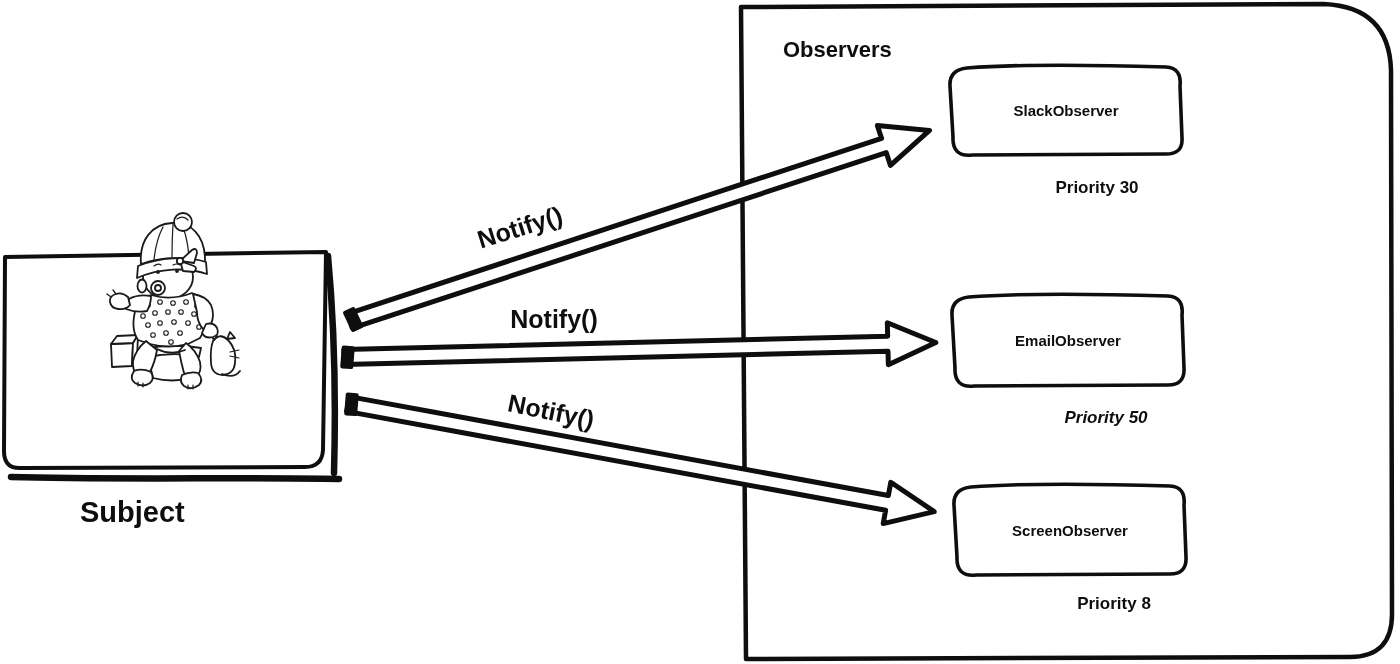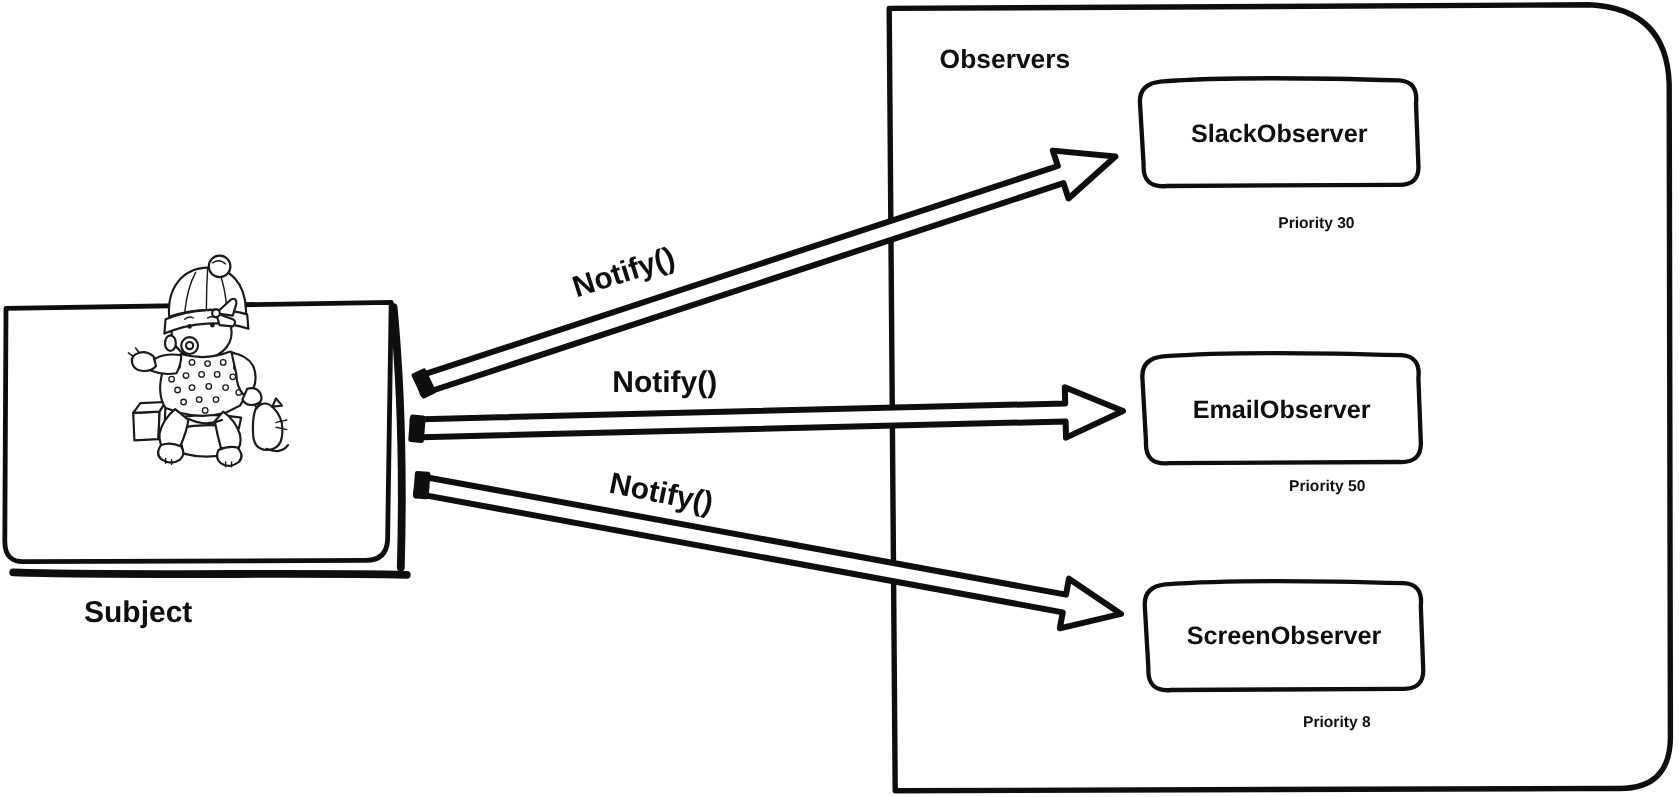--- a/index.html
+++ b/index.html
@@ -22,39 +22,39 @@
     width: 1400px;
     height: 664px;
   }
   .label {
     position: absolute;
     font-weight: 700;
     color: #0e0e0e;
     white-space: nowrap;
     line-height: 1.1;
   }
-  .subject-label   { left: 70px;  top: 497px; width: 96px;  font-size: 25px; }
+  .subject-label   { left: 80px;  top: 497px; width: 96px;  font-size: 29px; }
   .observers-label { left: 783px; top: 38px;  font-size: 22px; }
   .box-label {
     display: flex;
     align-items: center;
     justify-content: center;
-    font-size: 21px;
+    font-size: 15px;
     text-align: center;
   }
   .box-label.slack  { left: 947px; top: 65px;  width: 238px; height: 93px; }
   .box-label.email  { left: 949px; top: 294px; width: 238px; height: 95px; }
   .box-label.screen { left: 951px; top: 484px; width: 238px; height: 94px; }
   .priority {
-    font-size: 13px;
+    font-size: 17px;
     width: 120px;
     text-align: center;
   }
   .priority.p1 { left: 1037px; top: 179px; }
-  .priority.p2 { left: 1046px; top: 398px; }
+  .priority.p2 { left: 1046px; top: 409px; font-style: italic; }
   .priority.p3 { left: 1054px; top: 595px; }
   .notify {
     font-size: 25px;
     width: 132px;
     text-align: center;
     transform-origin: 50% 50%;
   }
   .notify.n1 { left: 454px; top: 214px; transform: rotate(-17.5deg); }
   .notify.n2 { left: 488px; top: 306px; }
   .notify.n3 { left: 485px; top: 398px; transform: rotate(11.5deg); }

